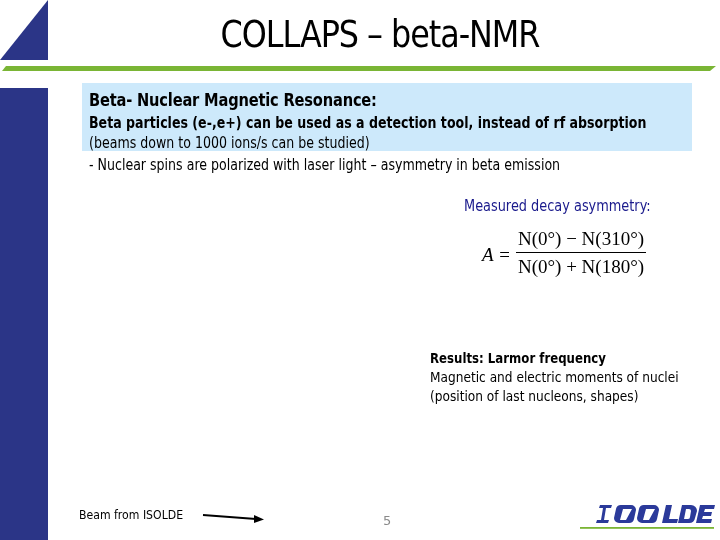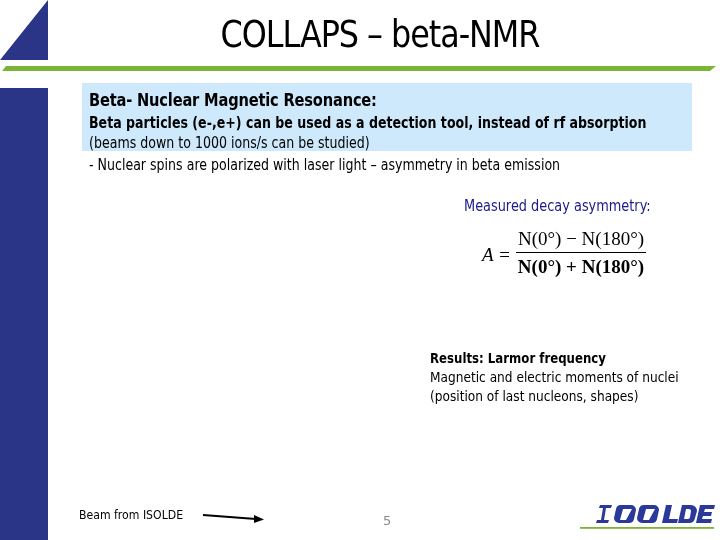--- a/index.html
+++ b/index.html
@@ -35,21 +35,21 @@
     #measured-label {
       left: 464px; top: 197px; white-space: nowrap;
       font-family: "DejaVu Sans", sans-serif; font-size: 15px; color: #1a1a8c;
       transform: scaleX(0.86); transform-origin: 0 0;
     }
     #formula { left: 480px; top: 228px; font-family: "Liberation Serif", serif; font-size: 19px; }
     #formula .lhs { position: absolute; left: 2px; top: 16px; font-style: italic; white-space: nowrap; }
     #formula .frac { position: absolute; left: 36px; top: 0; width: 130px; text-align: center; }
     #formula .num { white-space: nowrap; }
     #formula .bar { height: 1px; background: #000; margin: 2px 0 3px 0; }
-    #formula .den { white-space: nowrap; font-weight: bold; }
+    #formula .den { white-space: nowrap; }
     #results { left: 430px; top: 349px; white-space: nowrap; font-family: "DejaVu Sans", sans-serif; }
     #results div { transform: scaleX(0.84); transform-origin: 0 0; line-height: 19px; }
     #results-heading { font-size: 14px; font-weight: bold; }
     #results-line1, #results-line2 { font-size: 14.5px; }
     #beam-label {
       left: 79px; top: 507px; white-space: nowrap;
       font-family: "DejaVu Sans", sans-serif; font-size: 13px;
       transform: scaleX(0.84); transform-origin: 0 0;
     }
     #beam-arrow { left: 200px; top: 508px; width: 70px; height: 18px; }
@@ -76,21 +76,21 @@
   <div id="info-line1" class="info-text">Beta particles (e-,e+) can be used as a detection tool, instead of rf absorption</div>
   <div id="info-line2" class="info-text">(beams down to 1000 ions/s can be studied)</div>
   <div id="info-line3" class="info-text">- Nuclear spins are polarized with laser light – asymmetry in beta emission</div>
 </div>
 
 <div id="measured-label" class="abs">Measured decay asymmetry:</div>
 
 <div id="formula" class="abs">
   <span class="lhs">A =</span>
   <div class="frac">
-    <div class="num">N(0°) − N(180°)</div>
+    <div class="num">N(0°) − N(310°)</div>
     <div class="bar"></div>
     <div class="den">N(0°) + N(180°)</div>
   </div>
 </div>
 
 <div id="results" class="abs">
   <div id="results-heading">Results: Larmor frequency</div>
   <div id="results-line1">Magnetic and electric moments of nuclei</div>
   <div id="results-line2">(position of last nucleons, shapes)</div>
 </div>

